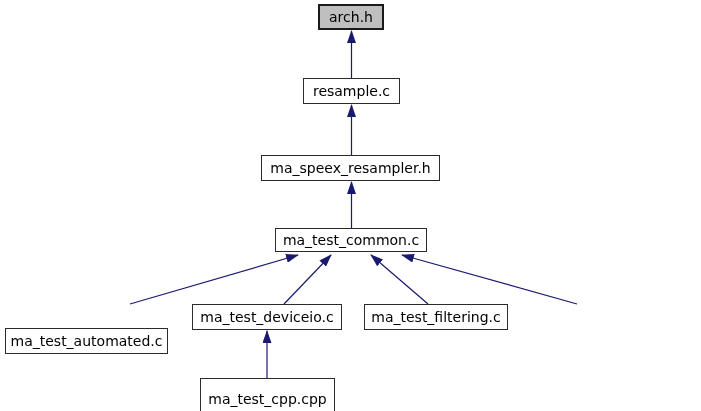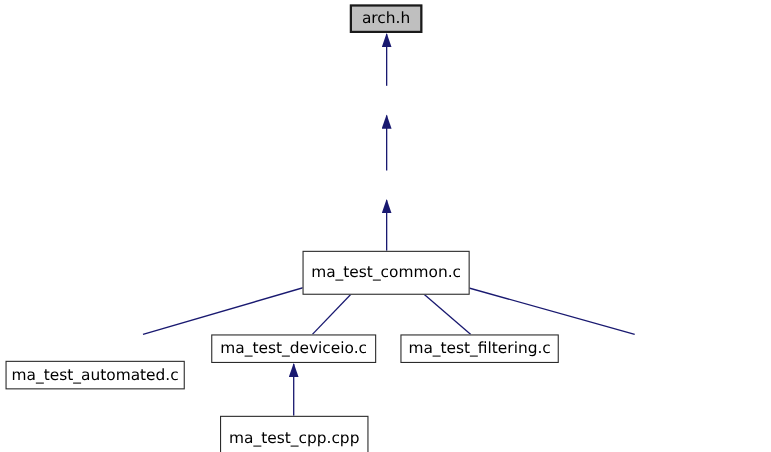--- a/index.html
+++ b/index.html
@@ -58,23 +58,25 @@
     <line x1="351.5" y1="228" x2="351.5" y2="182" stroke-width="1.2" marker-end="url(#ah)" stroke="#191970"></line>
     <line x1="130" y1="304" x2="298" y2="255" stroke-width="1.2" marker-end="url(#ah)" stroke="#191970"></line>
     <line x1="284" y1="304" x2="331" y2="255" stroke-width="1.2" marker-end="url(#ah)" stroke="#191970"></line>
     <line x1="428" y1="304" x2="371" y2="255" stroke-width="1.2" marker-end="url(#ah)" stroke="#191970"></line>
     <line x1="577" y1="304" x2="402" y2="255" stroke-width="1.2" marker-end="url(#ah)" stroke="#191970"></line>
     <line x1="267" y1="378" x2="267" y2="331" stroke-width="1.2" marker-end="url(#ah)" stroke="#191970"></line>
   </svg>
 
   <div class="node highlight" style="left:318px; top:4px; width:66px; height:26px;">arch.h</div>
 
+  <div class="node" style="left:303px; top:78px; width:97px; height:26px;">resample.c</div>
 
+  <div class="node" style="left:261px; top:155px; width:179px; height:26px;">ma_speex_resampler.h</div>
 
-  <div class="node" style="left:275px; top:228px; width:152px; height:40px;">ma_test_common.c</div>
+  <div class="node" style="left:275px; top:228px; width:152px; height:24px;">ma_test_common.c</div>
 
   <div class="node" style="left:5px; top:304px; width:163px; height:26px;margin-top:24px;">ma_test_automated.c</div>
 
   <div class="node" style="left:364px; top:304px; width:144px; height:26px;">ma_test_filtering.c</div>
 
   <div class="node" style="left:192px; top:304px; width:150px; height:26px;">ma_test_deviceio.c</div>
 
 
   <div class="node" style="left:200px; top:378px; width:135px; height:41px;">ma_test_cpp.cpp</div>
 

